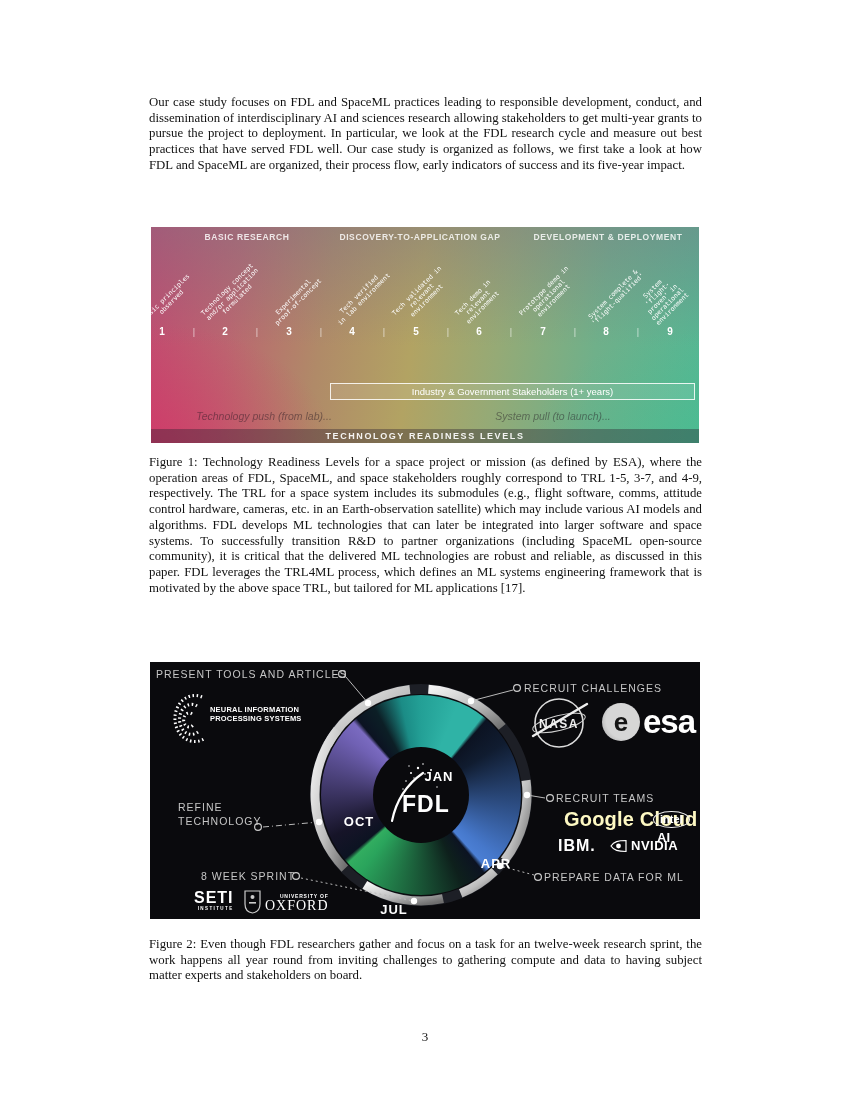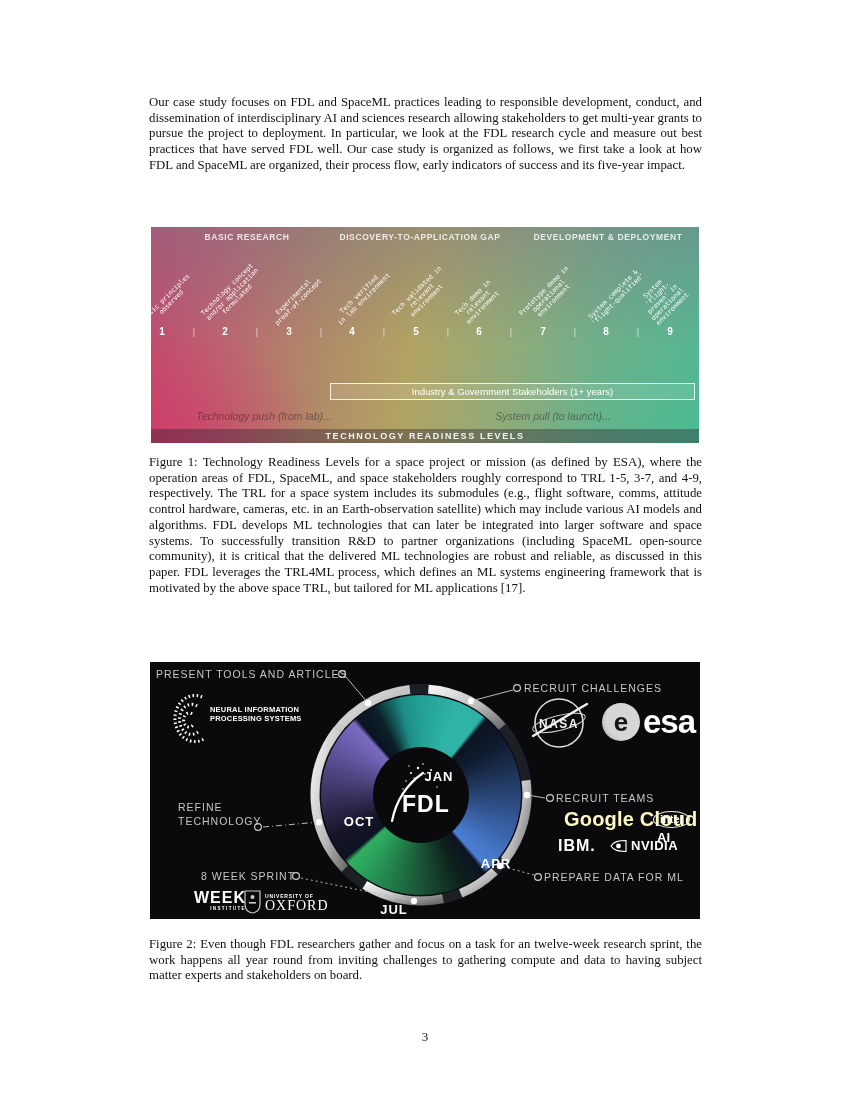--- a/index.html
+++ b/index.html
@@ -63,21 +63,21 @@
   .intel-wrap{position:absolute;left:503px;top:147px;color:#fff;}
   .intel-oval{display:inline-block;border:1.5px solid #eee;border-radius:50%;padding:1px 6px 2px 6px;
         font-size:11px;font-weight:700;}
   .intel-ai{font-size:13px;font-weight:800;margin-left:4px;}
   .ibm{position:absolute;left:408px;top:175px;font-size:16px;font-weight:900;color:#fff;letter-spacing:1px;}
   .nvidia-wrap{position:absolute;left:460px;top:176px;display:flex;align-items:center;color:#fff;}
   .nvidia-text{font-size:13px;font-weight:800;letter-spacing:.5px;margin-left:4px;}
   .seti{position:absolute;left:44px;top:228px;color:#fff;text-align:right;}
   .seti-main{font-size:16px;font-weight:900;letter-spacing:1px;line-height:16px;}
   .seti-sub{font-size:4.5px;letter-spacing:1.4px;font-weight:700;}
-  .oxford{position:absolute;left:94px;top:228px;display:flex;align-items:center;color:#fff;}
+  .oxford{position:absolute;left:94px;top:228px;display:flex;align-items:center;color:#fff;text-align:right;}
   .ox-text{margin-left:4px;}
   .ox-top{font-size:5px;font-weight:700;letter-spacing:.8px;}
   .ox-main{font-family:"Liberation Serif", serif;font-size:14px;letter-spacing:1px;line-height:13px;}
   .pagenum{position:absolute;left:0;top:1029px;width:100%;text-align:center;font-size:13px;color:#111;}
 </style>
 </head>
 <body>
 
 <div class="page">
 
@@ -256,21 +256,21 @@
     <div class="ibm">IBM.</div>
     <div class="nvidia-wrap">
       <svg width="17" height="14" viewBox="0 0 17 14">
         <path d="M1,7 C4,2.5 8,1.5 16,1.5 L16,12.5 C8,12.5 4,11.5 1,7 Z" stroke="#fff" stroke-width="1.2" fill="none"></path>
         <circle cx="8.5" cy="7" r="2.4" fill="#fff"></circle>
       </svg>
       <span class="nvidia-text">NVIDIA</span>
     </div>
 
     <div class="seti">
-      <div class="seti-main">WEEK</div>
+      <div class="seti-main">SETI</div>
       <div class="seti-sub">INSTITUTE</div>
     </div>
     <div class="oxford">
       <svg width="17" height="24" viewBox="0 0 17 24">
         <path d="M1,1 L16,1 L16,14 C16,20 12,22.5 8.5,23 C5,22.5 1,20 1,14 Z" stroke="#ccc" stroke-width="1.2" fill="none"></path>
         <circle cx="8.5" cy="7" r="2" fill="#ccc"></circle>
         <rect x="5" y="12" width="7" height="1.6" fill="#ccc"></rect>
       </svg>
       <div class="ox-text">
         <div class="ox-top">UNIVERSITY OF</div>

